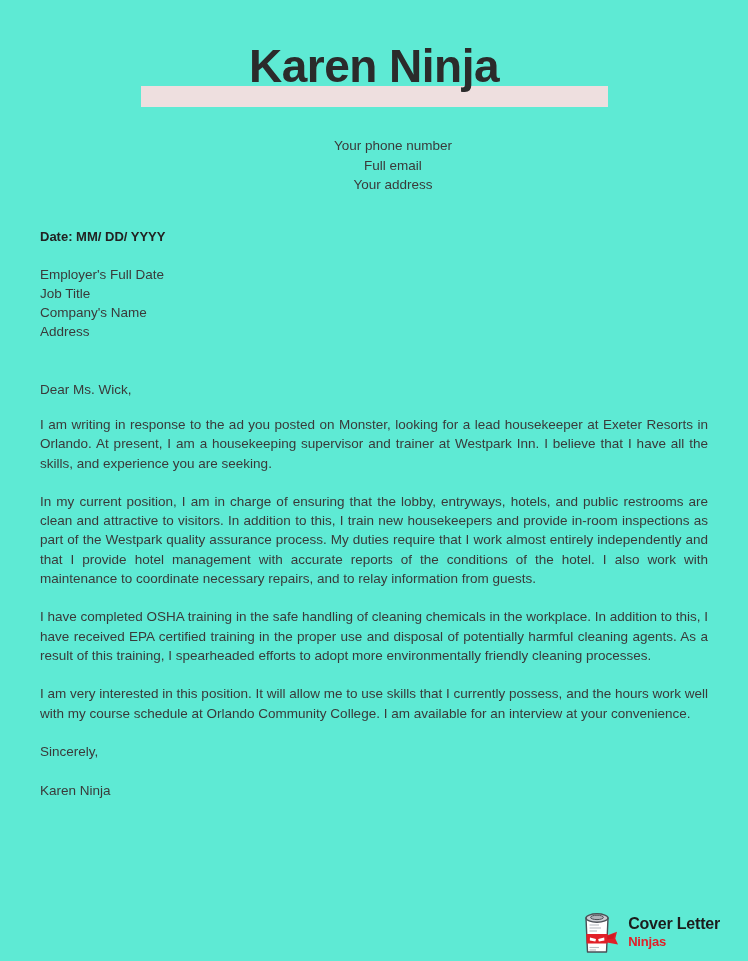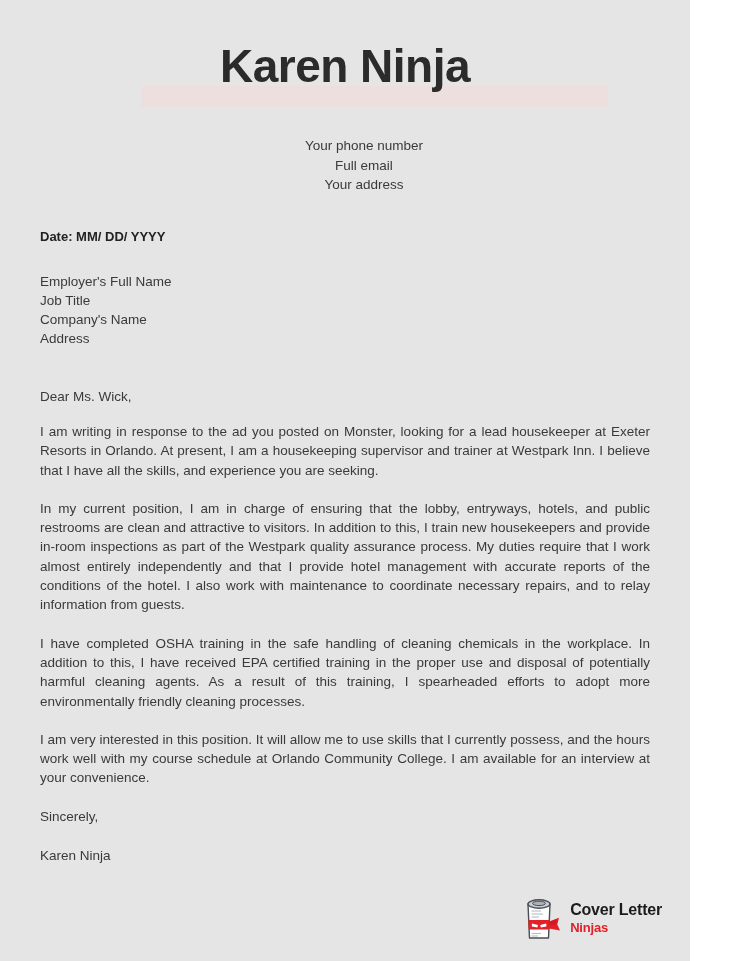--- a/index.html
+++ b/index.html
@@ -7,23 +7,23 @@
     padding: 0;
     background: #ffffff;
   }
   body {
     font-family: "Liberation Sans", sans-serif;
     color: #333333;
     -webkit-font-smoothing: antialiased;
   }
   .page {
     position: relative;
-    width: 690px;
+    width: 748px;
     height: 961px;
-    background: #e5e5e5;
+    background: #5eead4;
     overflow: hidden;
     box-sizing: border-box;
   }
 
   
   .header {
     position: relative;
     padding-top: 38px;
     text-align: center;
   }
@@ -66,21 +66,21 @@
   
   .letter {
     margin: 0 40px;
     padding-top: 32px;
   }
   .date-line {
     font-size: 13px;
     line-height: 19px;
     font-weight: bold;
     color: #222222;
-    margin-bottom: 26px;
+    margin-bottom: 19px;
   }
   .recipient-block {
     margin-bottom: 38px;
   }
   .recipient-line {
     font-size: 13.5px;
     line-height: 19.3px;
     color: #3a3a3a;
   }
   .salutation {
@@ -106,21 +106,21 @@
     font-size: 13.5px;
     line-height: 19.3px;
     color: #3a3a3a;
     margin-top: 20px;
   }
 
   
   .footer-logo {
     position: absolute;
     right: 28px;
-    bottom: 20px;
+    bottom: 6px;
     display: flex;
     align-items: center;
     gap: 9px;
   }
   .logo-mark {
     width: 44px;
     height: 46px;
     flex: 0 0 auto;
   }
   .logo-words {
@@ -158,21 +158,21 @@
       <div class="contact-line">Full email</div>
       <div class="contact-line">Your address</div>
     </div>
   </div>
 
   <div class="letter">
 
     <div class="date-line">Date: MM/ DD/ YYYY</div>
 
     <div class="recipient-block">
-      <div class="recipient-line">Employer's Full Name</div>
+      <div class="recipient-line">Employer's Full Date</div>
       <div class="recipient-line">Job Title</div>
       <div class="recipient-line">Company's Name</div>
       <div class="recipient-line">Address</div>
     </div>
 
     <div class="salutation">Dear Ms. Wick,</div>
 
     <p class="para">I am writing in response to the ad you posted on Monster, looking for a lead housekeeper at Exeter Resorts in Orlando. At present, I am a housekeeping supervisor and trainer at Westpark Inn. I believe that I have all the skills, and experience you are seeking.</p>
     <p class="para">In my current position, I am in charge of ensuring that the lobby, entryways, hotels, and public restrooms are clean and attractive to visitors. In addition to this, I train new housekeepers and provide in-room inspections as part of the Westpark quality assurance process. My duties require that I work almost entirely independently and that I provide hotel management with accurate reports of the conditions of the hotel. I also work with maintenance to coordinate necessary repairs, and to relay information from guests.</p>
     <p class="para">I have completed OSHA training in the safe handling of cleaning chemicals in the workplace. In addition to this, I have received EPA certified training in the proper use and disposal of potentially harmful cleaning agents. As a result of this training, I spearheaded efforts to adopt more environmentally friendly cleaning processes.</p>

